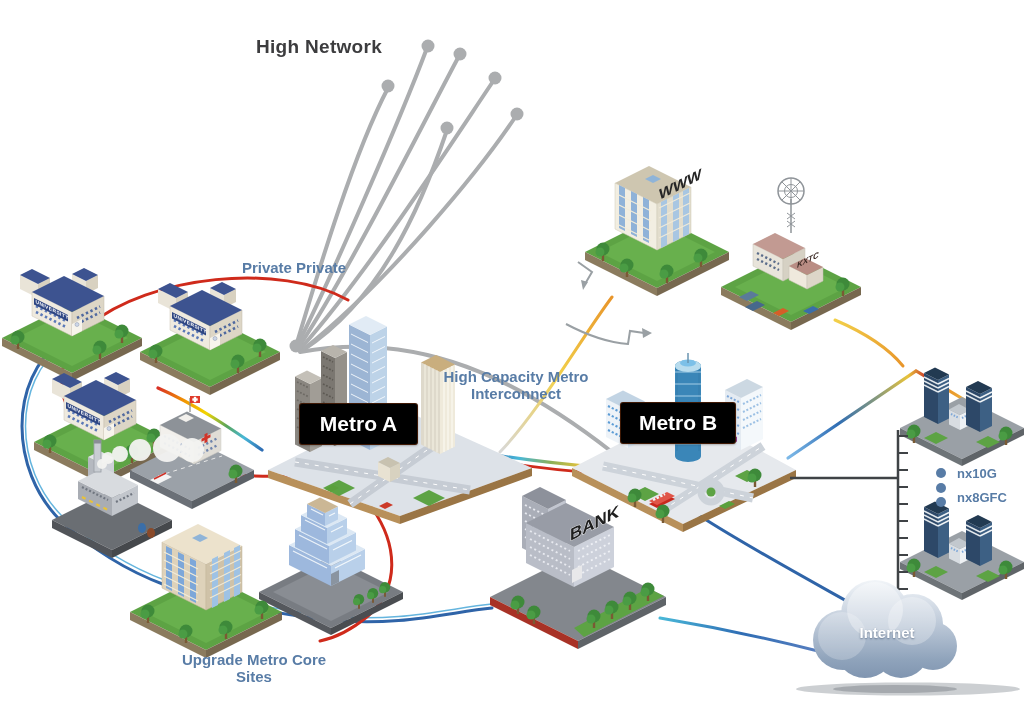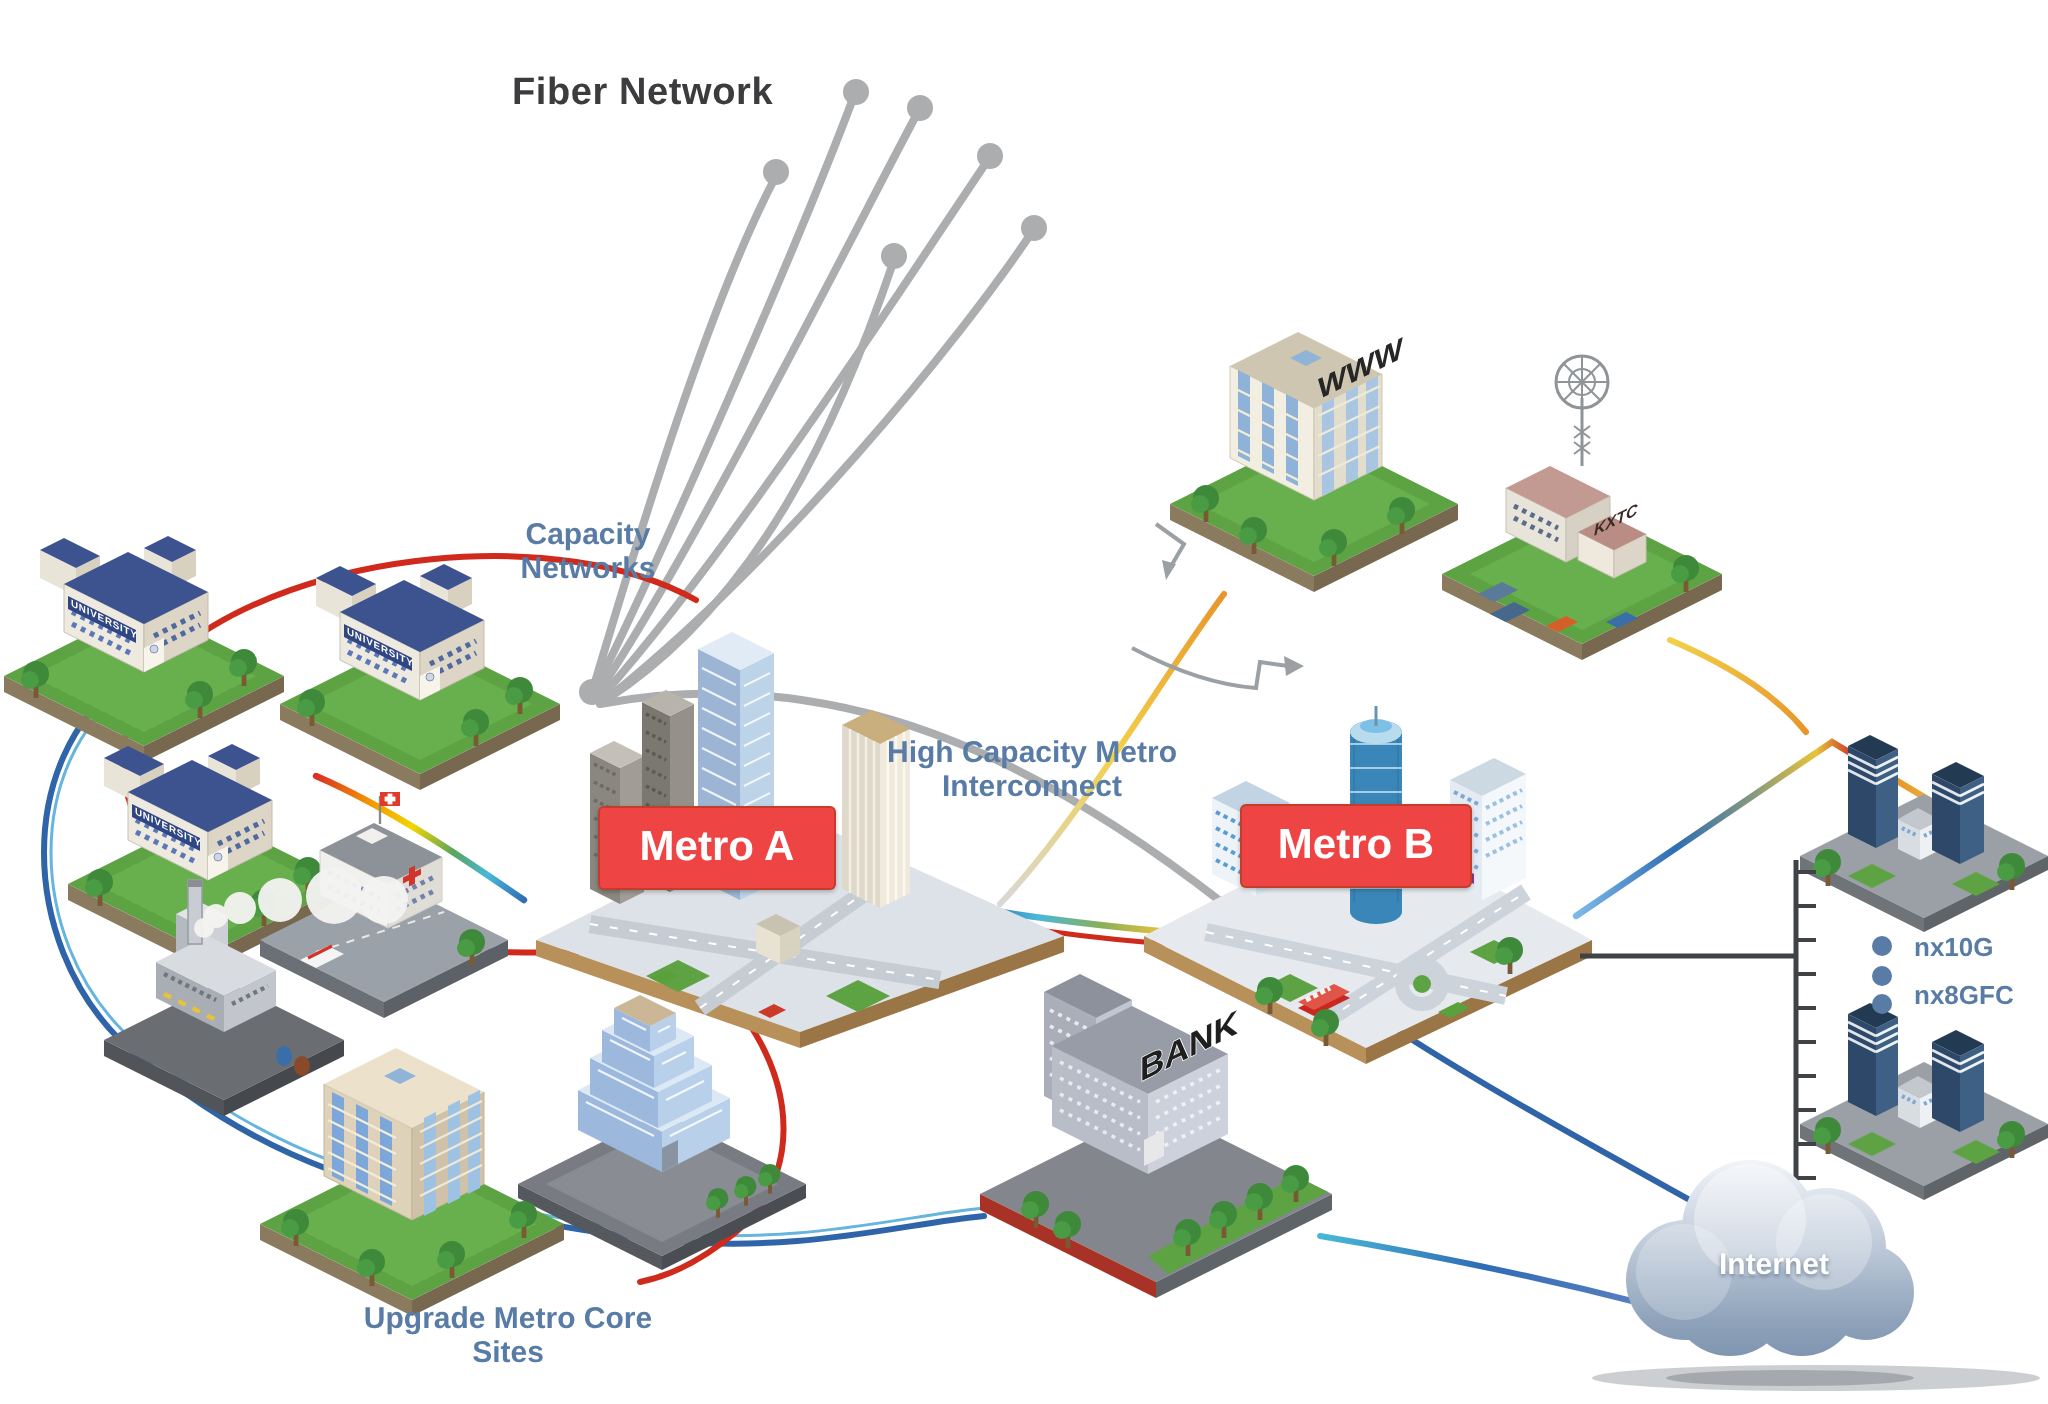--- a/index.html
+++ b/index.html
@@ -5,21 +5,21 @@
   html,body{margin:0;padding:0;background:#ffffff;}
   .stage{position:relative;width:1024px;height:702px;background:#ffffff;overflow:hidden;
          font-family:"Liberation Sans",sans-serif;}
   .stage svg{position:absolute;left:0;top:0;}
   .lbl{position:absolute;pointer-events:none;}
   .lbl-fiber{left:256px;top:36px;font-size:19px;font-weight:600;color:#3c3c3e;letter-spacing:.3px;}
   .lbl-blue{color:#587ca6;font-weight:bold;font-size:15px;text-align:center;line-height:1.12;}
   .lbl-private{left:238px;top:260px;width:112px;}
   .lbl-highcap{left:428px;top:369px;width:176px;}
   .lbl-upgrade{left:163px;top:652px;width:182px;}
-  .badge{position:absolute;background:#ef4444;border:1px solid rgba(140,55,10,.45);border-radius:3px;
+  .badge{position:absolute;background:#000000;border:1px solid rgba(140,55,10,.45);border-radius:3px;
          color:#ffffff;font-weight:bold;font-size:21px;display:flex;align-items:center;justify-content:center;
          box-shadow:0 1px 2px rgba(0,0,0,.25);}
   .badge-a{left:299px;top:403px;width:117px;height:40px;}
   .badge-b{left:620px;top:402px;width:114px;height:40px;}
   .lbl-internet{left:823px;top:624px;width:128px;text-align:center;font-size:15px;font-weight:bold;
                 color:#ffffff;text-shadow:0 1px 2px rgba(55,75,105,.65);}
   .lbl-nx{font-size:13px;font-weight:bold;color:#587ca6;text-align:center;}
   .lbl-nx10g{left:957px;top:466px;}
   .lbl-nx8gfc{left:957px;top:490px;}
 </style>
@@ -482,22 +482,22 @@
     <circle cx="913" cy="624" r="30" fill="url(#gCloud)"></circle>
     <circle cx="933" cy="646" r="24" fill="url(#gCloud)"></circle>
     <circle cx="865" cy="648" r="30" fill="url(#gCloud)"></circle>
     <circle cx="901" cy="650" r="28" fill="url(#gCloud)"></circle>
     <circle cx="875" cy="610" r="28" fill="#ffffff" opacity=".35"></circle>
     <circle cx="912" cy="621" r="24" fill="#ffffff" opacity=".28"></circle>
     <circle cx="842" cy="636" r="24" fill="#ffffff" opacity=".22"></circle>
   </g>
 </svg>
 
-<div class="lbl lbl-fiber">Fiber Network</div>
-<div class="lbl lbl-blue lbl-private">Capacity Networks</div>
+<div class="lbl lbl-fiber">High Network</div>
+<div class="lbl lbl-blue lbl-private">Private Private</div>
 <div class="lbl lbl-blue lbl-highcap">High Capacity Metro Interconnect</div>
 <div class="lbl lbl-blue lbl-upgrade">Upgrade Metro Core Sites</div>
 <div class="badge badge-a">Metro A</div>
 <div class="badge badge-b">Metro B</div>
 <div class="lbl lbl-internet">Internet</div>
 <div class="lbl lbl-nx lbl-nx10g">nx10G</div>
 <div class="lbl lbl-nx lbl-nx8gfc">nx8GFC</div>
 </div>
 
 </body></html>

